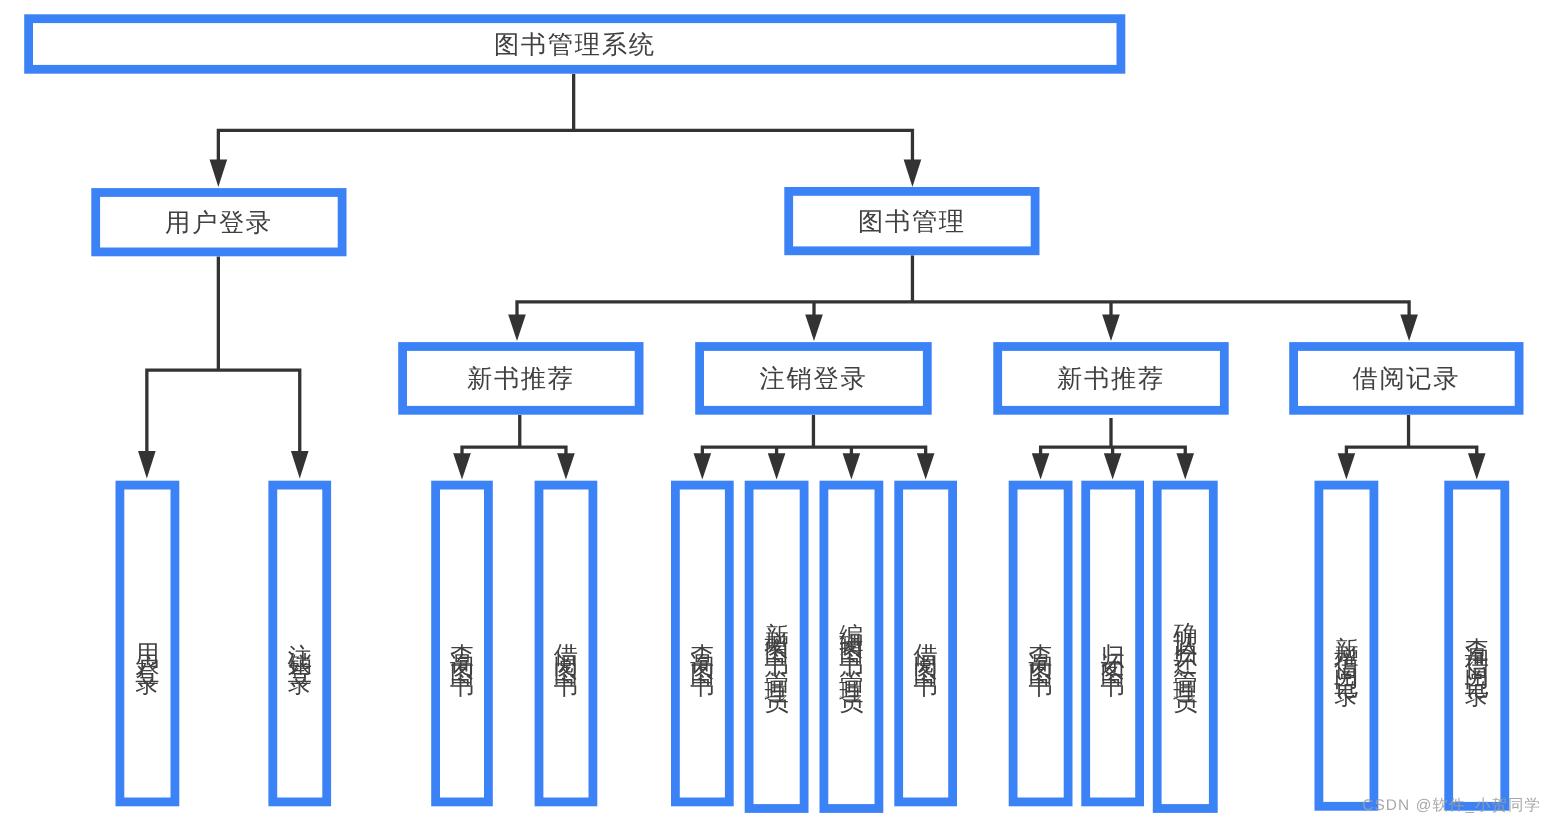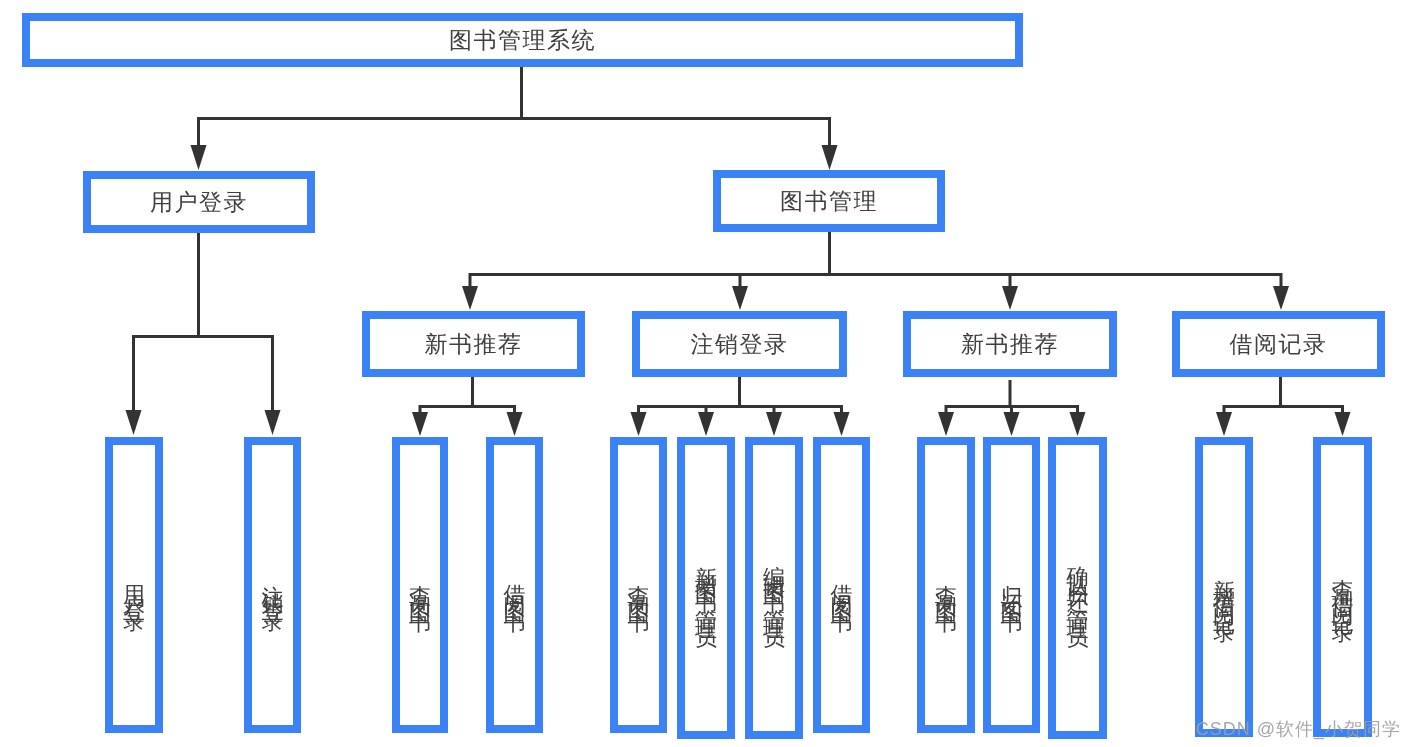--- a/index.html
+++ b/index.html
@@ -17,21 +17,21 @@
     display:flex; align-items:center; justify-content:center;
     color:#404040;
   }
   .h { font-size:23px; letter-spacing:1.5px; }
   .v {
     writing-mode:vertical-rl; text-orientation:mixed;
     font-size:22px; letter-spacing:0.4em; line-height:1;
   }
   .watermark {
     position:absolute; right:4px; bottom:6px;
-    font-size:18px; color:#9e9e9e; letter-spacing:1px;
+    font-size:14px; color:#9e9e9e; letter-spacing:1px;
     white-space:nowrap; opacity:0.9;
   }
 </style>
 </head>
 <body>
 
 <div id="canvas">
 
   <svg id="wires" viewBox="0 0 1405 747" xmlns="http://www.w3.org/2000/svg">
     <g stroke="#333333" stroke-width="3" fill="none">

